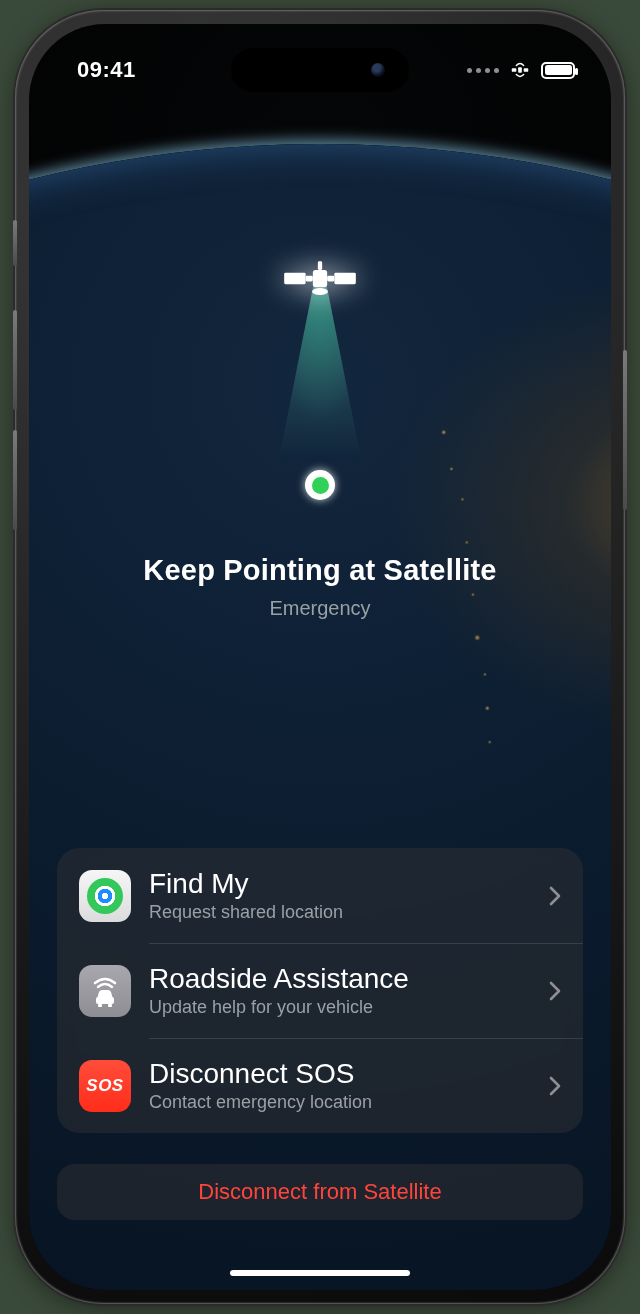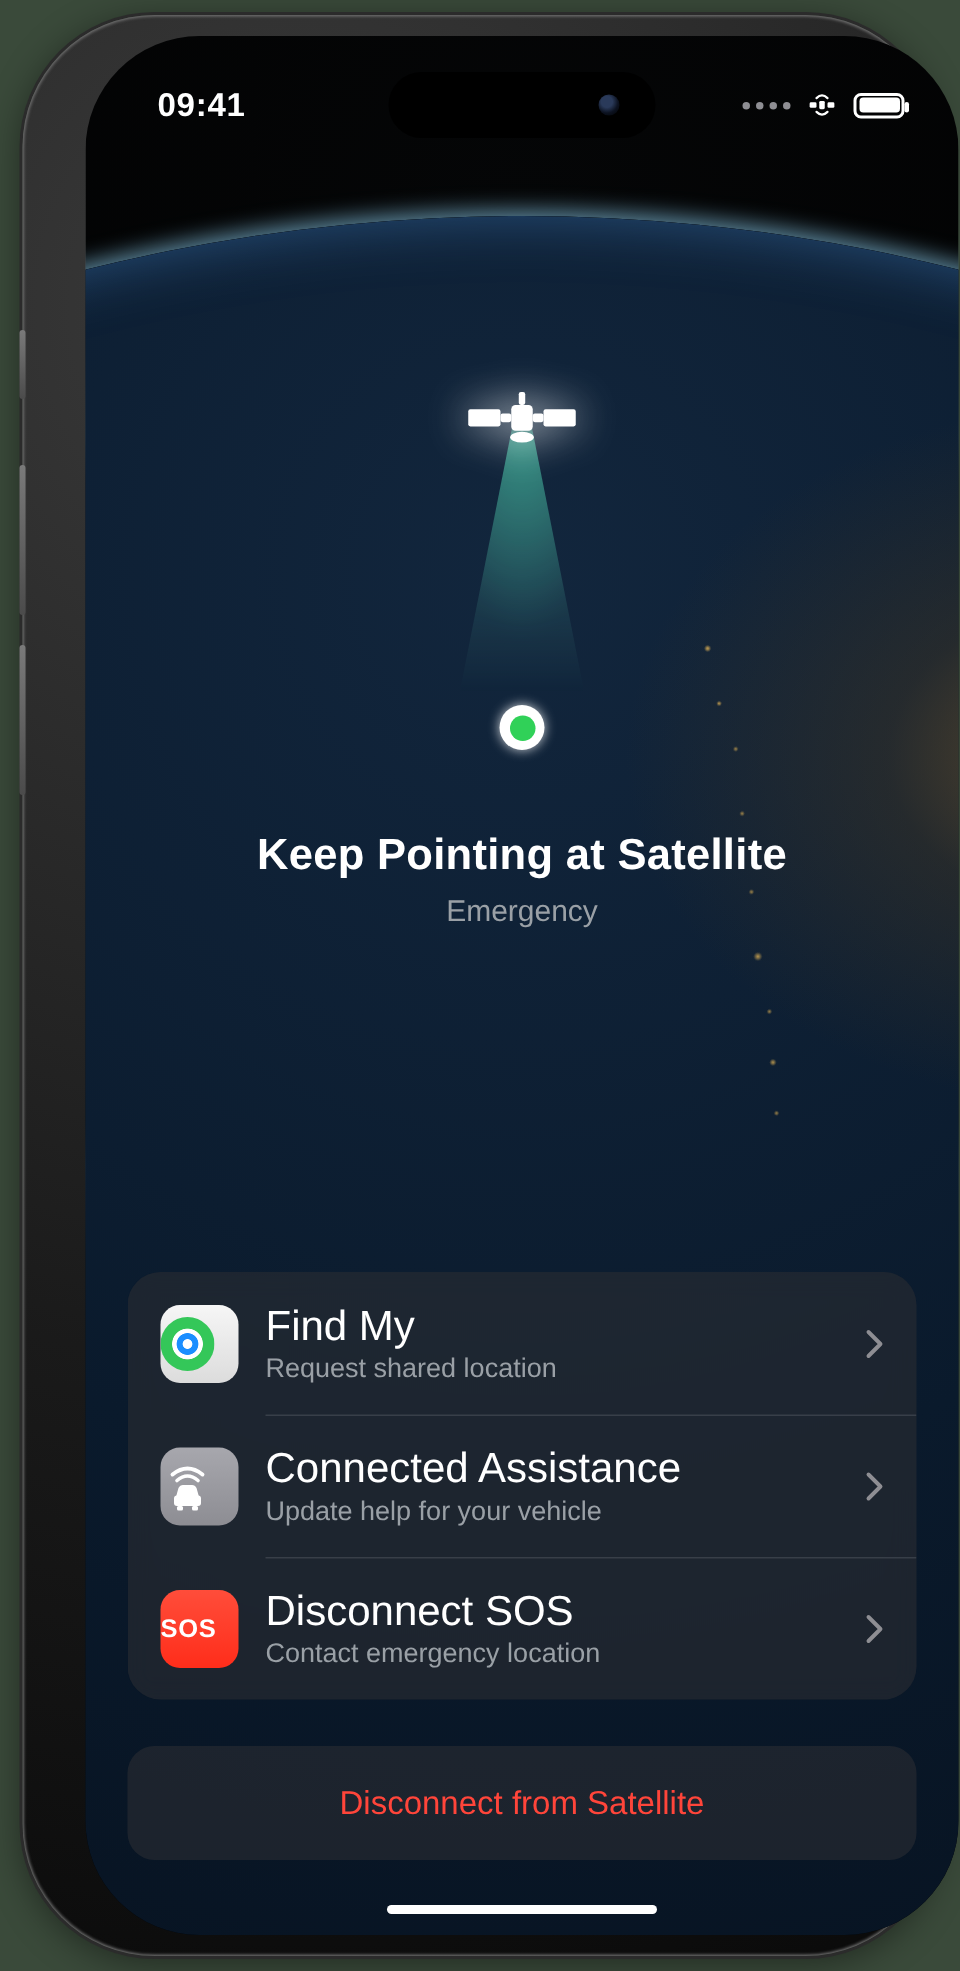--- a/index.html
+++ b/index.html
@@ -47,21 +47,20 @@
     
     background:
       
       radial-gradient(1200px 620px at 50% 510px, rgba(120,200,255,0) 42%, rgba(120,200,255,.35) 46%, rgba(10,20,40,0) 55%),
       
       radial-gradient(1200px 620px at 50% 510px, #0a1624 0%, #081421 38%, #06101a 44%, rgba(0,0,0,0) 47%),
       
       radial-gradient(1200px 380px at 50% 470px, rgba(80,160,230,.25) 0%, rgba(0,0,0,0) 48%),
       
       radial-gradient(circle at 50% 10%, #050607 0%, #000 60%);
-    margin-left: 28px;
   }
   
   .planet {
     position:absolute;
     top: 120px;
     left: 50%;
     width: 2400px;
     height: 2400px;
     transform: translateX(-50%);
     border-radius: 50%;
@@ -187,22 +186,23 @@
     display:flex; align-items:center; gap:18px;
     padding: 20px 22px;
     position:relative;
   }
   .row + .row::before{
     content:""; position:absolute; top:0; left:92px; right:0; height:1px;
     background: rgba(255,255,255,.12);
   }
   .app-icon {
     width:52px; height:52px; border-radius:13px; flex:0 0 auto;
-    display:flex; align-items:center; 
+    display:flex; align-items:center; justify-content:center;
     position:relative;
+    font-style:italic;
   }
   .findmy { background: linear-gradient(#f6f6f6,#dcdcdc); }
   .findmy-inner{
     width:36px; height:36px; border-radius:50%;
     background:
       radial-gradient(circle at 50% 50%, #fff 0 3px, transparent 3.5px),
       radial-gradient(circle at 50% 50%, #1b8eff 0 7px, transparent 7.5px),
       radial-gradient(circle at 50% 50%, #fff 0 10px, transparent 10.5px),
       conic-gradient(#34c759 0 360deg);
     position:relative;
@@ -213,21 +213,21 @@
 
   .row-body{ flex:1 1 auto; min-width:0; }
   .row-title{ font-size:28px; font-weight:500; color:#fff; }
   .row-sub{ font-size:18px; color:#9aa0a6; margin-top:2px; }
   .chev{ flex:0 0 auto; color:#8e8e93; }
 
   
   .disconnect {
     position:absolute;
     left:28px; right:28px; top: 1140px;
-    height: 76px;
+    height: 56px;
     border-radius: 18px;
     background: rgba(40,44,50,.64);
     display:flex; align-items:center; justify-content:center;
     font-size:22px;
     color:#ff453a;
     z-index:20;
     cursor:pointer;
   }
 
   
@@ -316,21 +316,21 @@
           <svg width="36" height="36" viewBox="0 0 36 36" fill="#fff">
             <path d="M8 10 Q18 2 28 10" stroke="#fff" stroke-width="2.6" fill="none" stroke-linecap="round"></path>
             <path d="M11 14 Q18 8 25 14" stroke="#fff" stroke-width="2.4" fill="none" stroke-linecap="round"></path>
             <path d="M10 26 L12 19 Q13 17 15 17 L21 17 Q23 17 24 19 L26 26 Z"></path>
             <rect x="9" y="24" width="18" height="7" rx="2"></rect>
             <rect x="11" y="31" width="4" height="3" rx="1"></rect>
             <rect x="21" y="31" width="4" height="3" rx="1"></rect>
           </svg>
         </div>
         <div class="row-body">
-          <div class="row-title">Connected Assistance</div>
+          <div class="row-title">Roadside Assistance</div>
           <div class="row-sub">Update help for your vehicle</div>
         </div>
         <svg class="chev" width="12" height="20" viewBox="0 0 12 20">
           <path d="M2 2 L10 10 L2 18" stroke="currentColor" stroke-width="2.6" fill="none" stroke-linecap="round" stroke-linejoin="round"></path>
         </svg>
       </div>
 
       <div class="row">
         <div class="app-icon sos">
           <span class="sos-text">SOS</span>

